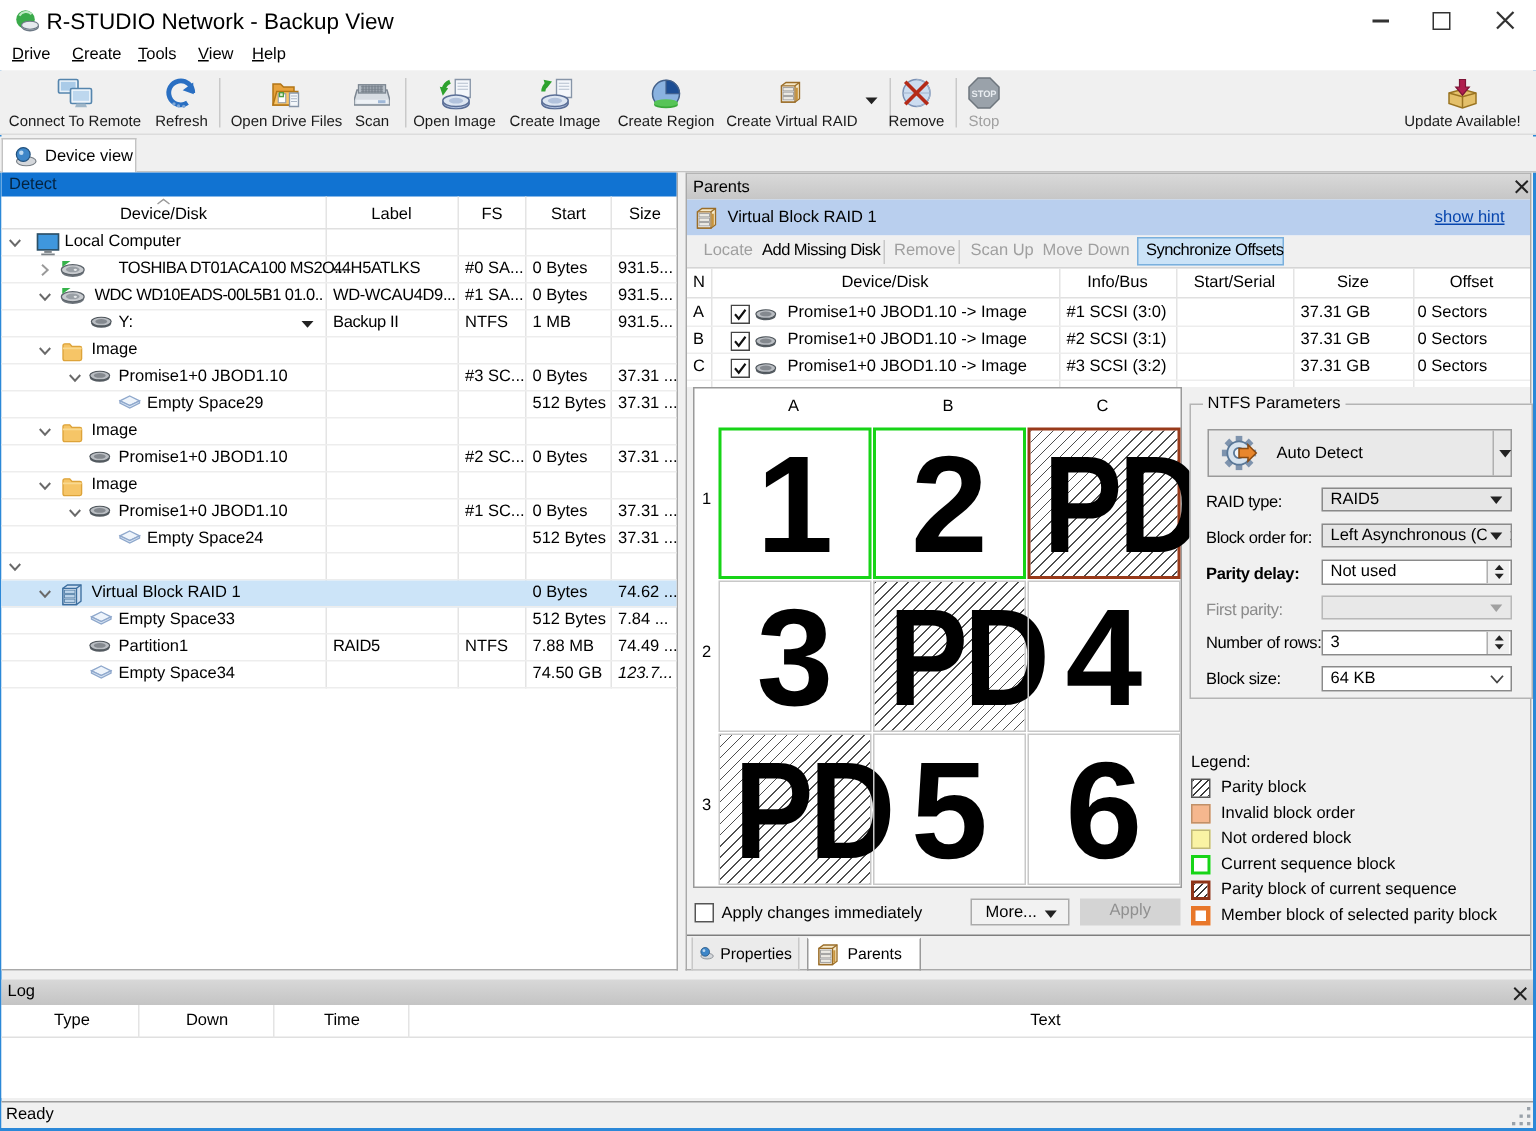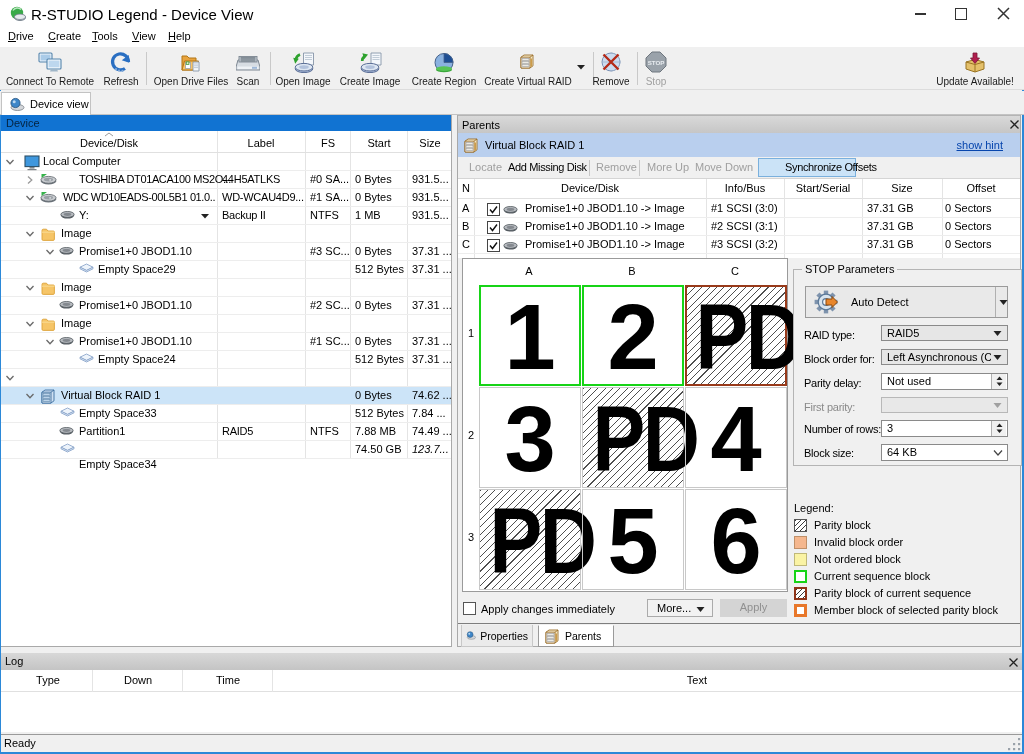--- a/index.html
+++ b/index.html
@@ -56,21 +56,21 @@
 <div class="titlebar">
 <div class="a" style="left:10px;top:6px;">
       <svg style="" width="16" height="16" viewBox="0 0 16 16">
         <circle cx="7" cy="7" r="6.2" fill="#3aaa4a"></circle>
         <path d="M3 4.5 A5 5 0 0 1 11 3.5" fill="none" stroke="#bfe8c4" stroke-width="1.4"></path>
         <path d="M11.5 9 A5 5 0 0 1 4 11" fill="none" stroke="#1c7a2c" stroke-width="1.4"></path>
         <ellipse cx="10" cy="11.5" rx="5.6" ry="3" fill="#cdd4dc" stroke="#6e7a86" stroke-width="0.9"></ellipse>
         <ellipse cx="10" cy="10.8" rx="5.6" ry="2.7" fill="#e6eaee" stroke="#6e7a86" stroke-width="0.7"></ellipse>
       </svg>
     </div>
-<div class="a" style="left:31px;top:6px;font-size:15px;">R-STUDIO Legend - Device View</div>
+<div class="a" style="left:31px;top:6px;font-size:15px;">R-STUDIO Network - Backup View</div>
 <div class="a" style="left:915px;top:13px;width:11px;height:1.5px;background:#333;"></div>
 <div class="a" style="left:955px;top:8px;width:12px;height:12px;border:1.4px solid #333;"></div>
 <div class="a" style="left:996px;top:6px;">
       <svg style="" width="16" height="16" viewBox="0 0 16 16">
         <path d="M2 2 L13 13 M13 2 L2 13" stroke="#333" stroke-width="1.5"></path>
       </svg>
     </div>
 </div>
 <div class="menubar">
 <span class="mi" style="left:8px;"><u>D</u>rive</span>
@@ -230,21 +230,21 @@
 <div class="devtab">
       <svg style="" width="16" height="15" viewBox="0 0 16 15">
         <ellipse cx="8.5" cy="10.5" rx="6.5" ry="3" fill="#d4d7db" stroke="#787f86" stroke-width="0.8"></ellipse>
         <circle cx="6.5" cy="6" r="4.6" fill="#3e86c8" stroke="#23517c" stroke-width="0.8"></circle>
         <circle cx="5.2" cy="4.8" r="1.5" fill="#bcd8f0"></circle>
       </svg>
       <span style="margin-left:5px;">Device view</span>
     </div>
 </div>
 <div class="panel-l">
-<div class="bluehdr">Device</div>
+<div class="bluehdr">Detect</div>
 <div class="lcol" style="left:216px;top:16px;height:328px;bottom:auto;"></div>
 <div class="lcol" style="left:304px;top:16px;height:328px;bottom:auto;"></div>
 <div class="lcol" style="left:349px;top:16px;height:328px;bottom:auto;"></div>
 <div class="lcol" style="left:406px;top:16px;height:328px;bottom:auto;"></div>
 <div class="hdrrow">
 <div style="left:58px;">Device/Disk</div>
 <div style="left:210px;">Label</div>
 <div style="left:277px;">FS</div>
 <div style="left:328px;">Start</div>
 <div style="left:379px;">Size</div>
@@ -495,21 +495,21 @@
 <span class="cell" style="left:354px;">7.88 MB</span>
 <span class="cell" style="left:411px;">74.49 ...</span>
 </div>
 <div class="lrow" style="top:326px;">
 <span class="cell" style="left:59px;top:2px;">
         <svg style="" width="15" height="11" viewBox="0 0 15 11">
           <path d="M7.5 1 L14 4.2 L7.5 7.4 L1 4.2 Z" fill="#eef4fb" stroke="#8fa8cc" stroke-width="0.9"></path>
           <path d="M1 4.2 L7.5 7.4 L14 4.2 L14 5.8 L7.5 9 L1 5.8 Z" fill="#d9e6f5" stroke="#8fa8cc" stroke-width="0.9"></path>
         </svg>
       </span>
-<span class="cell clip" style="left:78px;width:118px;margin-top:15px;">Empty Space34</span>
+<span class="cell clip" style="left:78px;width:118px;">Empty Space34</span>
 <span class="cell" style="left:354px;">74.50 GB</span>
 <span class="cell" style="left:411px;font-style:italic;">123.7...</span>
 </div>
 </div>
 <div class="splitter"></div>
 <div class="panel-r">
 <div class="phdr">Parents</div>
 <div class="a" style="left:551px;top:4px;">
       <svg style="" width="11" height="11" viewBox="0 0 11 11">
         <path d="M1.5 1.5 L9.5 9.5 M9.5 1.5 L1.5 9.5" stroke="#222" stroke-width="1.3"></path>
@@ -528,24 +528,24 @@
       </svg>
 <span style="margin-left:6px;">Virtual Block RAID 1</span>
 <a class="hint" style="position:absolute;right:17px;">show hint</a>
 </div>
 <div class="ptool">
 <span class="gray" style="left:11px;">Locate</span>
 <span style="left:50px;letter-spacing:-0.35px;">Add Missing Disk</span>
 <div class="a" style="left:131px;top:3px;width:1px;height:16px;background:#c8c8c8;"></div>
 <span class="gray" style="left:138px;">Remove</span>
 <div class="a" style="left:181px;top:3px;width:1px;height:16px;background:#c8c8c8;"></div>
-<span class="gray" style="left:189px;">More Up</span>
+<span class="gray" style="left:189px;">Scan Up</span>
 <span class="gray" style="left:237px;">Move Down</span>
 <div class="a" style="left:300px;top:1px;width:98px;height:19px;background:#cbe3f7;border:1px solid #7ab0dd;"></div>
-<span style="left:306px;letter-spacing:-0.35px;margin-left:21px;">Synchronize Offsets</span>
+<span style="left:306px;letter-spacing:-0.35px;">Synchronize Offsets</span>
 </div>
 <div class="a" style="left:0;top:64px;width:562px;height:20px;border-bottom:1px solid #e0e0e0;">
 <div class="a" style="left:-52px;top:3px;width:120px;text-align:center;">N</div>
 <div class="a" style="left:72px;top:3px;width:120px;text-align:center;">Device/Disk</div>
 <div class="a" style="left:227px;top:3px;width:120px;text-align:center;">Info/Bus</div>
 <div class="a" style="left:305px;top:3px;width:120px;text-align:center;">Start/Serial</div>
 <div class="a" style="left:384px;top:3px;width:120px;text-align:center;">Size</div>
 <div class="a" style="left:463px;top:3px;width:120px;text-align:center;">Offset</div>
 </div>
 <div class="pcol" style="left:16px;top:64px;height:190px;bottom:auto;"></div>
@@ -643,21 +643,21 @@
         <span class="cell-num" style="transform:scaleX(0.86);letter-spacing:-3px;">PD</span>
       </div>
 <div class="gcell" style="left:119px;top:230px;width:102px;height:101px;border:1px solid #c8c8c8;">
         <span class="cell-num" style="">5</span>
       </div>
 <div class="gcell" style="left:222px;top:230px;width:102px;height:101px;border:1px solid #c8c8c8;">
         <span class="cell-num" style="">6</span>
       </div>
 </div>
 <div class="rparams">
-<div class="a" style="left:8px;top:-7px;background:#f0f0f0;padding:0 3px;">STOP Parameters</div>
+<div class="a" style="left:8px;top:-7px;background:#f0f0f0;padding:0 3px;">NTFS Parameters</div>
 <div class="a" style="left:11px;top:16px;width:203px;height:32px;border:1px solid #9a9a9a;background:#e9e9e9;">
 <div class="a" style="left:8px;top:3px;">
           <svg style="" width="25" height="24" viewBox="0 0 25 24">
             <rect x="19.0" y="9.8" width="4.4" height="4.4" fill="#7e93ad" transform="rotate(0 21.2 12.0)"></rect>
             <rect x="16.3" y="16.3" width="4.4" height="4.4" fill="#7e93ad" transform="rotate(45 18.5 18.5)"></rect>
             <rect x="9.8" y="19.0" width="4.4" height="4.4" fill="#7e93ad" transform="rotate(90 12.0 21.2)"></rect>
             <rect x="3.3" y="16.3" width="4.4" height="4.4" fill="#7e93ad" transform="rotate(135 5.5 18.5)"></rect>
             <rect x="0.6" y="9.8" width="4.4" height="4.4" fill="#7e93ad" transform="rotate(180 2.8 12.0)"></rect>
             <rect x="3.3" y="3.3" width="4.4" height="4.4" fill="#7e93ad" transform="rotate(225 5.5 5.5)"></rect>
             <rect x="9.8" y="0.6" width="4.4" height="4.4" fill="#7e93ad" transform="rotate(270 12.0 2.8)"></rect>
@@ -670,21 +670,21 @@
 <div class="a" style="left:45px;top:9px;">Auto Detect</div>
 <div class="a" style="left:189px;top:0;width:1px;height:30px;background:#b0b0b0;"></div>
 <div class="a" style="left:193px;top:12px;">
           <svg style="" width="9" height="7" viewBox="0 0 9 7">
             <path d="M0.5 1 L4.5 6 L8.5 1 Z" fill="#222"></path>
           </svg>
         </div>
 </div>
 <div class="a" style="left:10px;top:59px;letter-spacing:-0.25px;">RAID type:</div>
 <div class="a" style="left:10px;top:83px;letter-spacing:-0.25px;">Block order for:</div>
-<div class="a" style="left:10px;top:107px;letter-spacing:-0.25px;">Parity delay:</div>
+<div class="a" style="left:10px;top:107px;letter-spacing:-0.25px;font-weight:bold;">Parity delay:</div>
 <div class="a" style="left:10px;top:131px;letter-spacing:-0.25px; color:#8a8a8a;">First parity:</div>
 <div class="a" style="left:10px;top:153px;letter-spacing:-0.25px;">Number of rows:</div>
 <div class="a" style="left:10px;top:177px;letter-spacing:-0.25px;">Block size:</div>
 <div class="combo" style="left:87px;top:55px;width:127px;background:#e6e6e6;">RAID5<span class="a" style="right:5px;top:4px;">
           <svg style="" width="9" height="7" viewBox="0 0 9 7">
             <path d="M0.5 1 L4.5 6 L8.5 1 Z" fill="#222"></path>
           </svg>
         </span></div>
 <div class="combo" style="left:87px;top:79px;width:127px;background:#e6e6e6;">Left Asynchronous (Cont<span class="a" style="right:0px;top:0px;width:16px;height:14px;background:#e6e6e6;padding:4px 0 0 2px;">
           <svg style="" width="9" height="7" viewBox="0 0 9 7">

